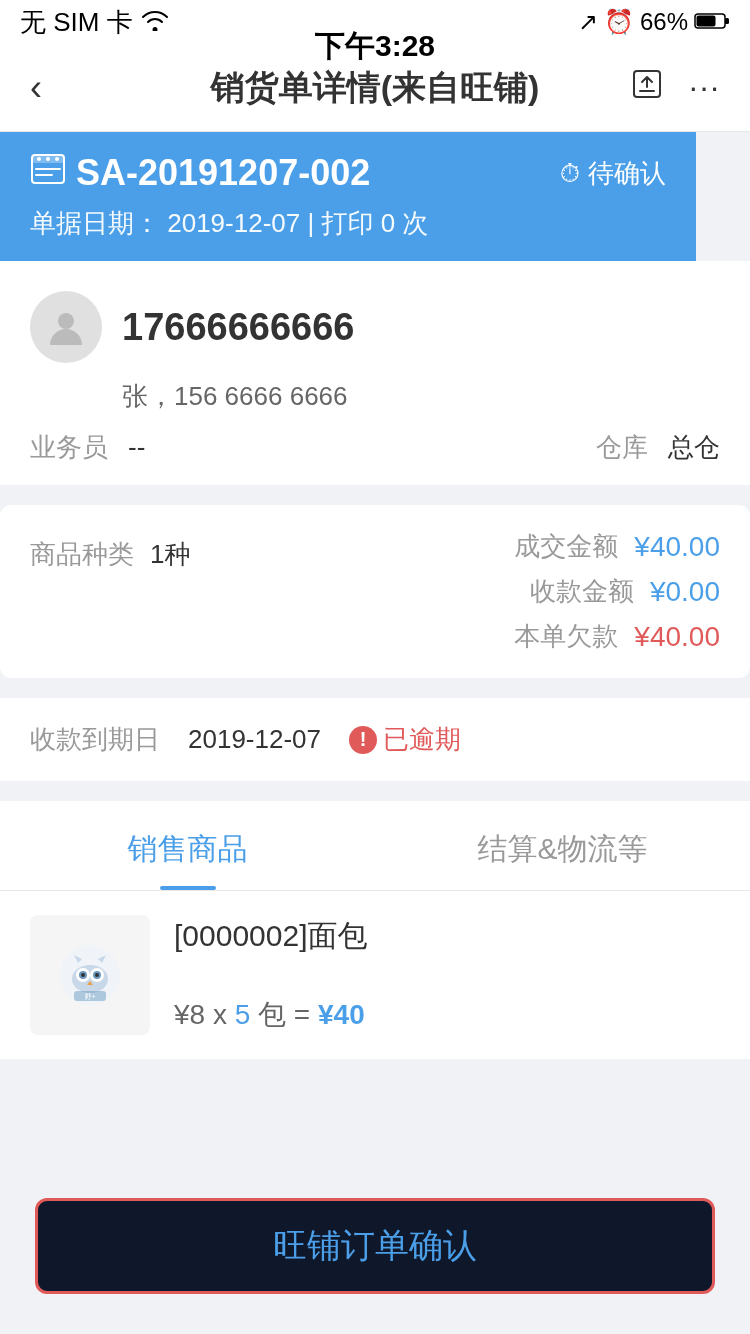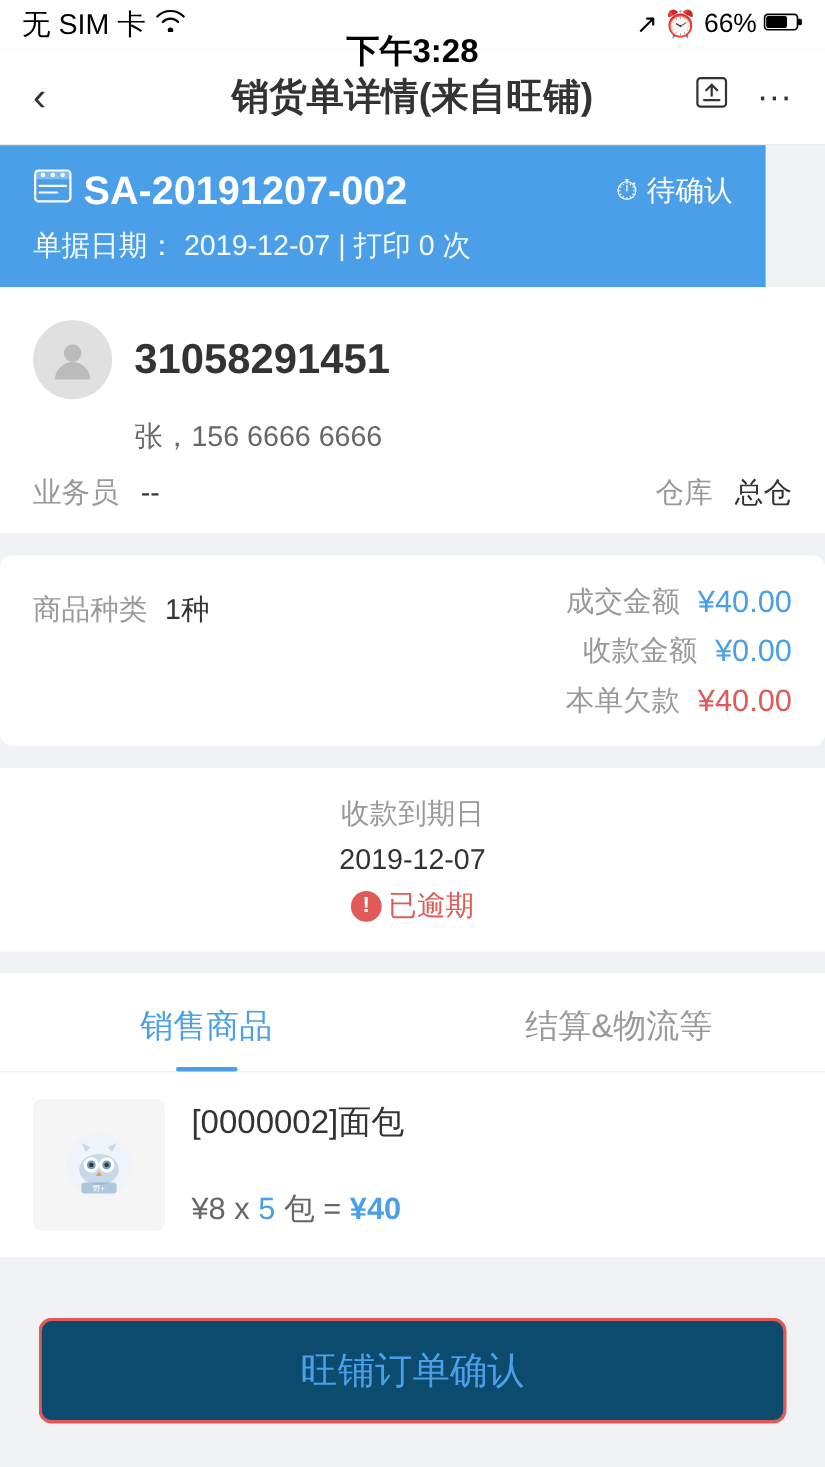--- a/index.html
+++ b/index.html
@@ -19,20 +19,21 @@
       height: 44px;
       background: #fff;
       display: flex;
       align-items: center;
       justify-content: space-between;
       padding: 0 20px;
       font-size: 28px;
     }
     .status-left {
       display: flex;
+      align-items: center;
       gap: 8px;
       font-size: 26px;
       font-weight: 500;
     }
     .status-center {
       font-size: 30px;
       font-weight: 600;
       position: absolute;
       left: 50%;
       transform: translateX(-50%);
@@ -224,23 +225,22 @@
       color: #e05a5a;
     }
 
     
     .due-section {
       background: #fff;
       padding: 24px 30px;
       margin-bottom: 20px;
       display: flex;
       align-items: center;
-      gap: 9px;
-      font-size: 26px;
-      flex-direction: column;
+      gap: 28px;
+      font-size: 26px;
     }
     .due-label {
       color: #999;
     }
     .due-date {
       color: #333;
     }
     .overdue-badge {
       display: flex;
       align-items: center;
@@ -347,21 +347,21 @@
       bottom: 40px;
       left: 50%;
       transform: translateX(-50%);
       width: 680px;
     }
     .confirm-btn {
       width: 100%;
       height: 96px;
       border: 3px solid #e05a5a;
       border-radius: 12px;
-      background: #0c4a6e;
+      background: #0f172a;
       display: flex;
       align-items: center;
       justify-content: center;
       font-size: 34px;
       color: #4a9fe8;
       font-weight: 500;
       cursor: pointer;
     }
   </style>
 </head>
@@ -436,21 +436,21 @@
 </div>
 
 <div class="customer-section card">
   <div class="customer-top">
     <div class="avatar">
       <svg width="40" height="40" viewBox="0 0 40 40" fill="none">
         <circle cx="20" cy="14" r="8" fill="#bbb"></circle>
         <path d="M4 38c0-8.8 7.2-16 16-16s16 7.2 16 16" fill="#bbb"></path>
       </svg>
     </div>
-    <span class="customer-phone">31058291451</span>
+    <span class="customer-phone">17666666666</span>
   </div>
   <div class="customer-name">张，156 6666 6666</div>
   <div class="customer-meta">
     <div class="meta-item">
       <span class="meta-label">业务员</span>
       <span class="meta-value">--</span>
     </div>
     <div class="meta-divider"></div>
     <div class="meta-item">
       <span class="meta-label">仓库</span>

